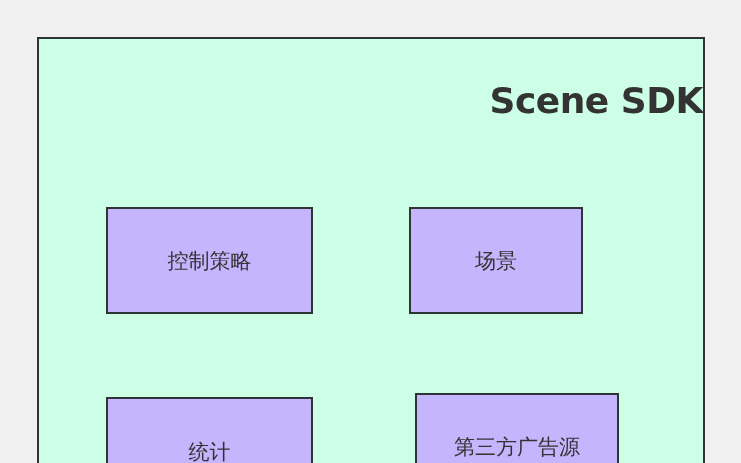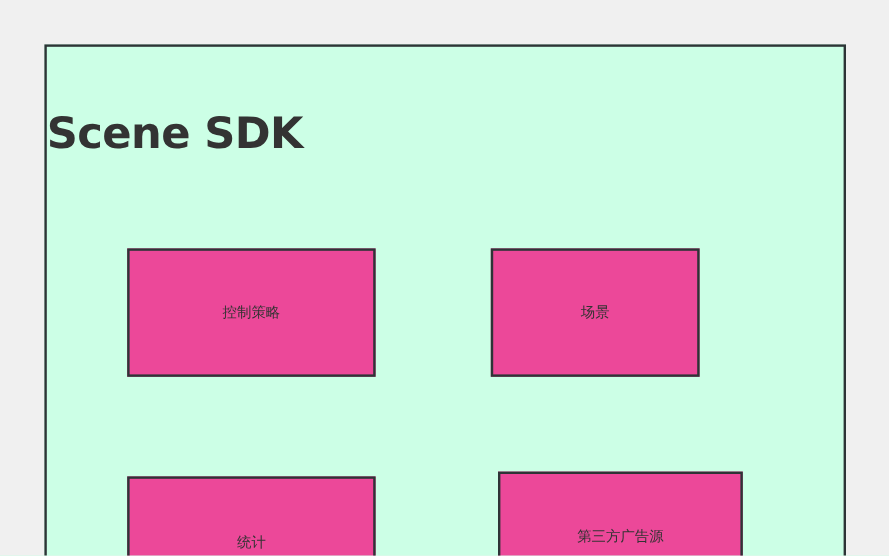--- a/index.html
+++ b/index.html
@@ -12,34 +12,34 @@
     .container {
       position: absolute;
       left: 37px; top: 37px;
       width: 664px; height: 440px;
       background: #ccffe6;
       border: 2px solid #2d3436;
       box-sizing: content-box;
     }
     .title {
       position: absolute;
-      left: 0; right: 0; top: 52px;
-      text-align: left;
+      left: 0; right: 0; top: 41px;
+      text-align: right;
       font-size: 36px;
       font-weight: bold;
       color: #333333;
       font-family: "DejaVu Sans", sans-serif;
       letter-spacing: -0.5px;
     }
     .module {
       position: absolute;
-      background: #ec4899;
+      background: #c4b5fd;
       border: 2px solid #2d3436;
       display: flex; align-items: center; justify-content: center;
-      font-size: 12px;
+      font-size: 21px;
       color: #333333;
       box-sizing: border-box;
     }
   </style>
 </head>
 <body>
 
 <div class="container">
   <div class="title">Scene SDK</div>
 </div>

